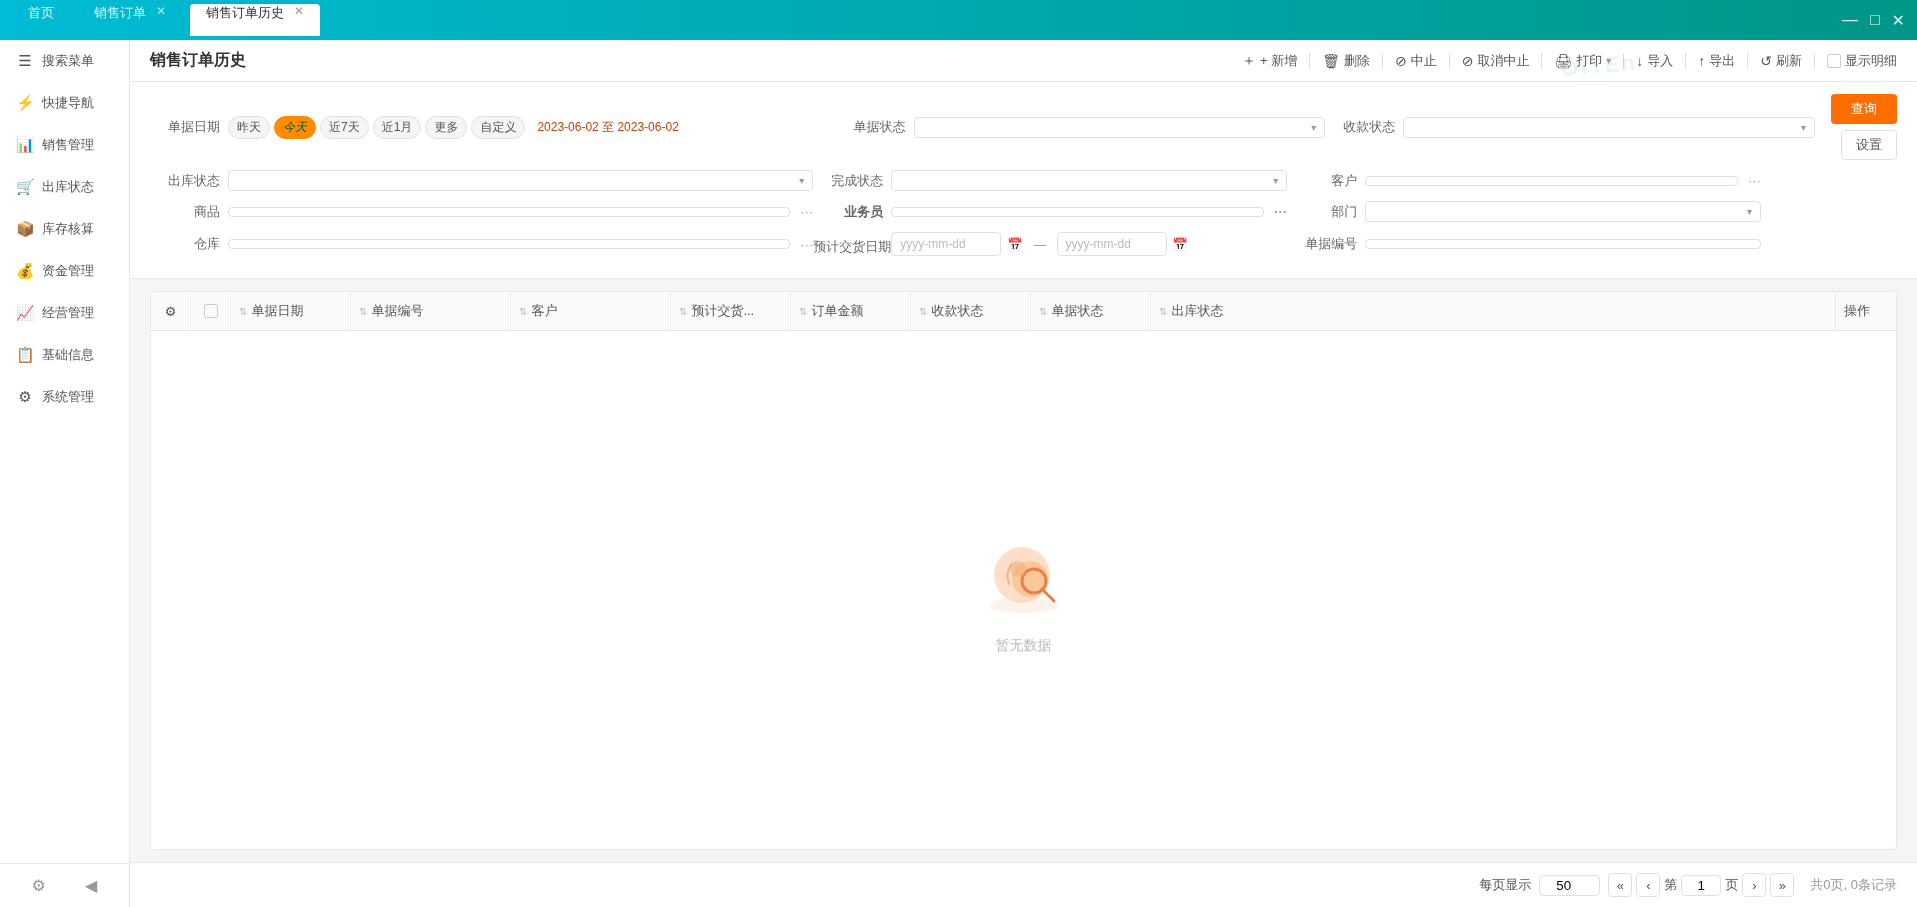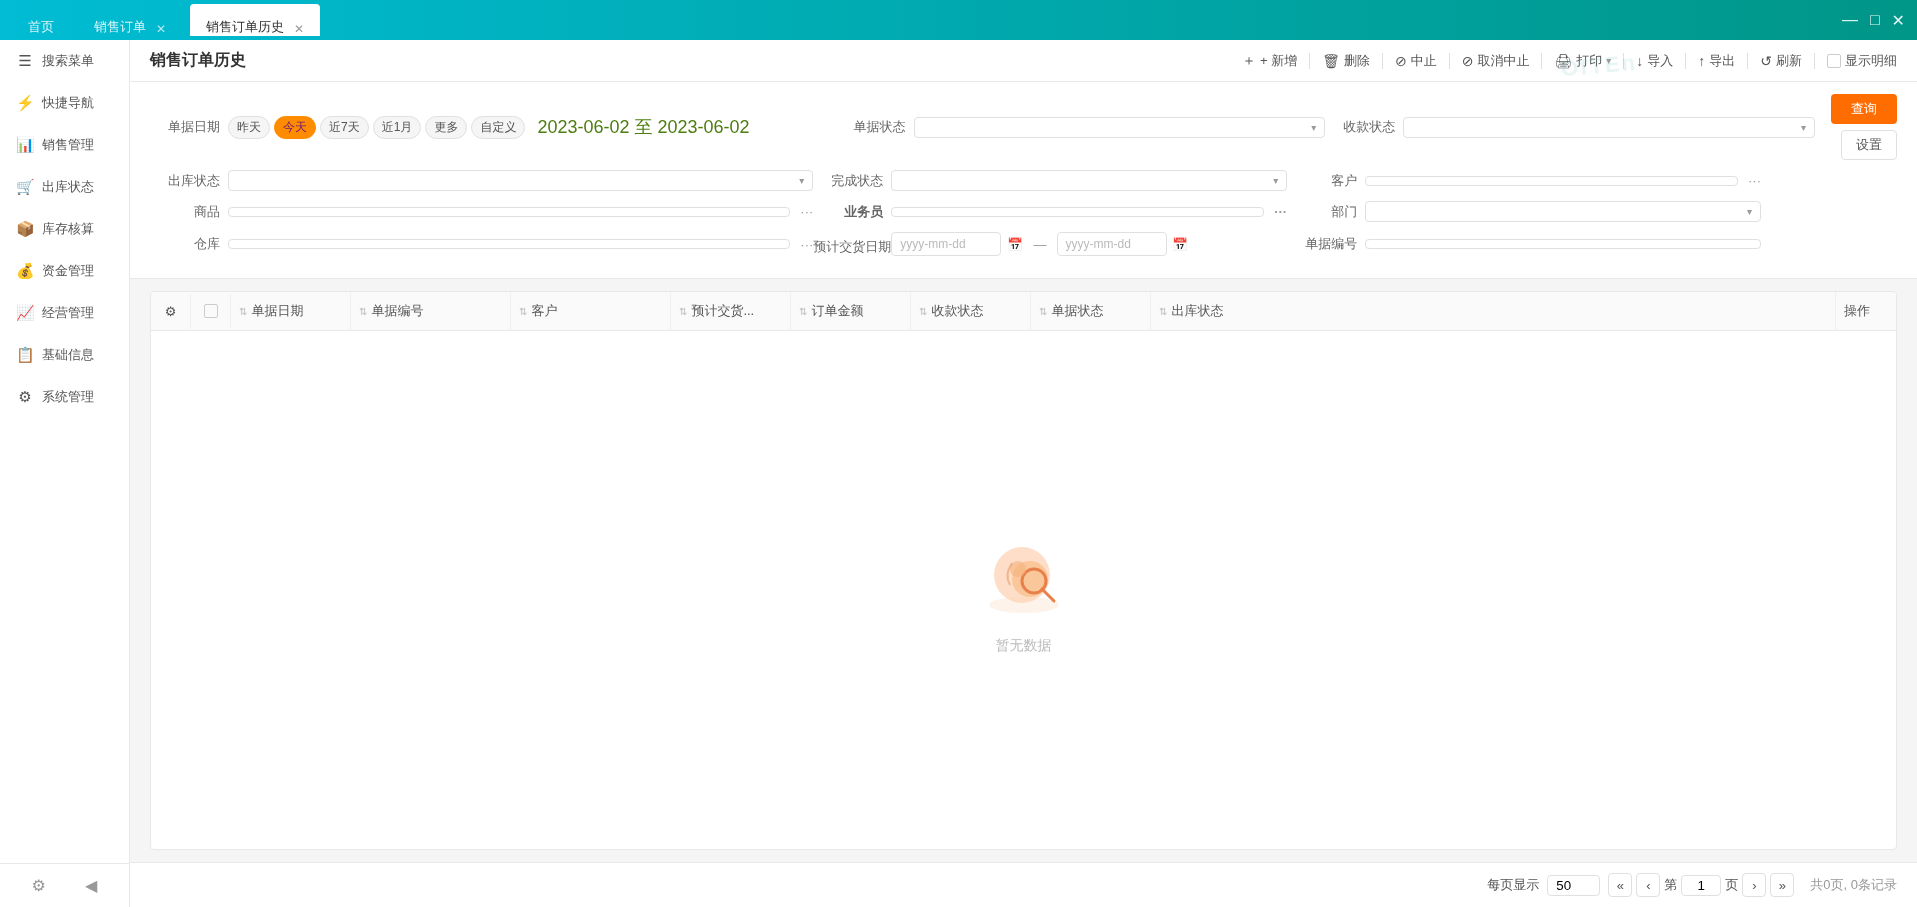--- a/index.html
+++ b/index.html
@@ -1,20 +1,20 @@
 <!DOCTYPE html>
 <html><head>
   <meta charset="utf-8">
   <style>
     * { box-sizing: border-box; margin: 0; padding: 0; }
     body { font-family: "Microsoft YaHei", "PingFang SC", Arial, sans-serif; font-size: 13px; background: #f5f5f5; color: #333; display: flex; flex-direction: column; height: 100vh; overflow: hidden; }
 
     
     .top-bar { height: 40px; background: linear-gradient(90deg, #00bcd4, #009688); display: flex; align-items: center; padding: 0 12px; gap: 8px; flex-shrink: 0; }
-    .top-bar-tab { height: 32px; padding: 0 16px; display: flex; align-items: flex-end; gap: 6px; cursor: pointer; border-radius: 4px 4px 0 0; font-size: 13px; color: rgba(255,255,255,0.85); background: transparent; }
+    .top-bar-tab { height: 32px; padding: 0 16px; display: flex; align-items: flex-start; gap: 6px; cursor: pointer; border-radius: 4px 4px 0 0; font-size: 13px; color: rgba(255,255,255,0.85); background: transparent; }
     .top-bar-tab.active { background: #fff; color: #333; }
     .top-bar-tab.active .tab-close { color: #999; }
     .tab-close { font-size: 12px; color: rgba(255,255,255,0.7); cursor: pointer; margin-left: 4px; }
     .top-bar-spacer { flex: 1; }
     .top-bar-icons { display: flex; align-items: center; gap: 12px; color: rgba(255,255,255,0.9); font-size: 16px; cursor: pointer; }
 
     
     .layout { display: flex; flex: 1; overflow: hidden; }
 
     
@@ -37,22 +37,22 @@
     .show-detail { display: flex; align-items: center; gap: 4px; cursor: pointer; font-size: 13px; color: #555; }
 
     
     .filter-section { background: #fff; padding: 12px 20px; border-bottom: 1px solid #e8e8e8; flex-shrink: 0; }
     .filter-row { display: flex; align-items: center; gap: 0; margin-bottom: 10px; }
     .filter-item { display: flex; align-items: center; gap: 8px; flex: 1; min-width: 0; }
     .filter-label { color: #666; white-space: nowrap; width: 70px; text-align: right; flex-shrink: 0; }
     .filter-control { flex: 1; display: flex; align-items: center; gap: 6px; min-width: 0; }
     .date-selector { display: flex; align-items: center; gap: 4px; flex-wrap: wrap; }
     .date-btn { padding: 2px 8px; border-radius: 12px; cursor: pointer; font-size: 12px; color: #555; background: #f5f5f5; border: 1px solid #e0e0e0; }
-    .date-btn.active { background: #ff8c00; color: #701a75; border-color: #ff8c00; border-radius: 12px; }
-    .date-range { font-size: 18px; color: #4d7c0f; }
+    .date-btn.active { background: #ff8c00; color: #14532d; border-color: #ff8c00; border-radius: 12px; font-style: italic; }
+    .date-range { font-size: 12px; color: #c2410c; }
     .select-input { border: 1px solid #e0e0e0; border-radius: 4px; padding: 4px 8px; background: #fff; cursor: pointer; display: flex; align-items: center; gap: 4px; min-width: 140px; color: #555; }
     .select-input .arrow { margin-left: auto; color: #999; font-size: 10px; }
     .text-input { border: 1px solid #e0e0e0; border-radius: 4px; padding: 4px 8px; background: #fff; min-width: 140px; color: #555; flex: 1; }
     .dots-btn { color: #999; cursor: pointer; margin-left: 4px; }
     .date-input { border: 1px solid #e0e0e0; border-radius: 4px; padding: 4px 8px; background: #fff; color: #bbb; min-width: 110px; }
     .date-range-sep { color: #999; margin: 0 4px; }
     .cal-icon { color: #ff8c00; cursor: pointer; }
     .collapse-more { text-align: center; padding: 4px; color: #00bcd4; cursor: pointer; font-size: 12px; margin-top: 4px; }
 
     
@@ -72,21 +72,21 @@
     .th.action { width: 60px; margin-left: auto; border-right: none; }
     .sort-icon { color: #bbb; font-size: 10px; cursor: pointer; }
 
     
     .empty-state { flex: 1; display: flex; flex-direction: column; align-items: center; justify-content: center; gap: 12px; padding: 40px; }
     .empty-icon { width: 100px; height: 100px; position: relative; }
     .empty-text { color: #bbb; font-size: 14px; }
 
     
     .pagination { background: #fff; border-top: 1px solid #e8e8e8; padding: 10px 20px; display: flex; align-items: center; justify-content: flex-end; gap: 8px; flex-shrink: 0; font-size: 13px; color: #555; }
-    .page-size-select { border: 1px solid #e0e0e0; border-radius: 4px; padding: 2px 20px 2px 8px; background: #fff; cursor: pointer; appearance: none; -webkit-appearance: none; }
+    .page-size-select { border: 1px solid #e0e0e0; border-radius: 4px; padding: 2px 20px 2px 16px; background: #fff; cursor: pointer; appearance: none; -webkit-appearance: none; }
     .page-nav { display: flex; align-items: center; gap: 4px; }
     .page-nav-btn { width: 24px; height: 24px; border: 1px solid #e0e0e0; border-radius: 4px; display: flex; align-items: center; justify-content: center; cursor: pointer; color: #555; background: #fff; }
     .page-input { width: 40px; border: 1px solid #e0e0e0; border-radius: 4px; padding: 2px 4px; text-align: center; }
     .total-records { color: #999; margin-left: 8px; }
 
     
     .query-btn { background: #ff6c00; color: #fff; border: none; border-radius: 4px; padding: 6px 20px; cursor: pointer; font-size: 13px; white-space: nowrap; }
     .settings-btn { background: #fff; color: #555; border: 1px solid #e0e0e0; border-radius: 4px; padding: 5px 14px; cursor: pointer; font-size: 13px; white-space: nowrap; display: block; margin-top: 6px; }
     .query-area { display: flex; flex-direction: column; align-items: flex-end; gap: 0; flex-shrink: 0; }
 

